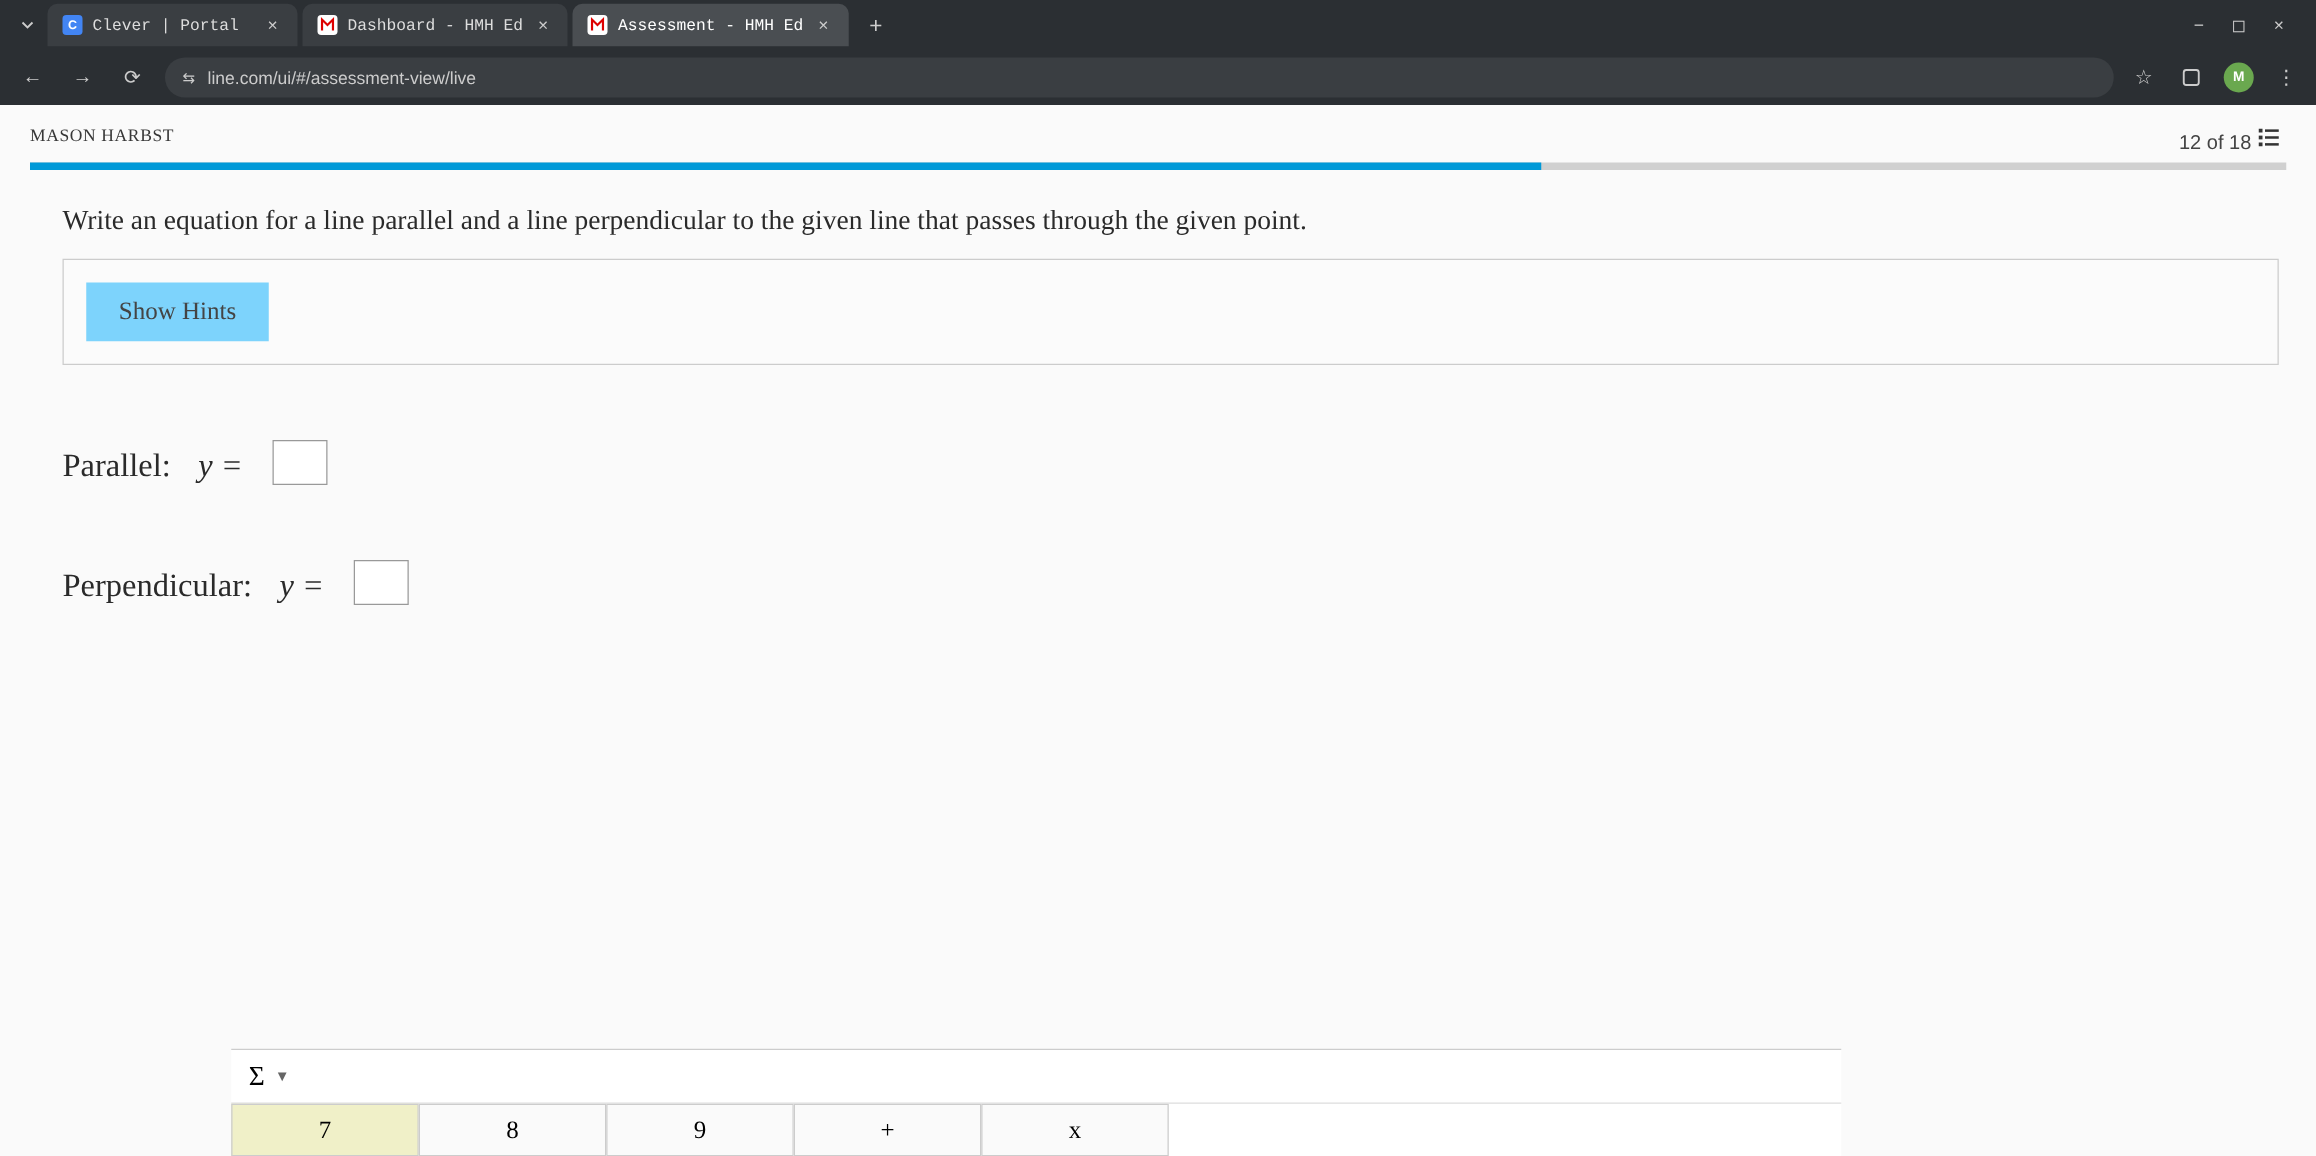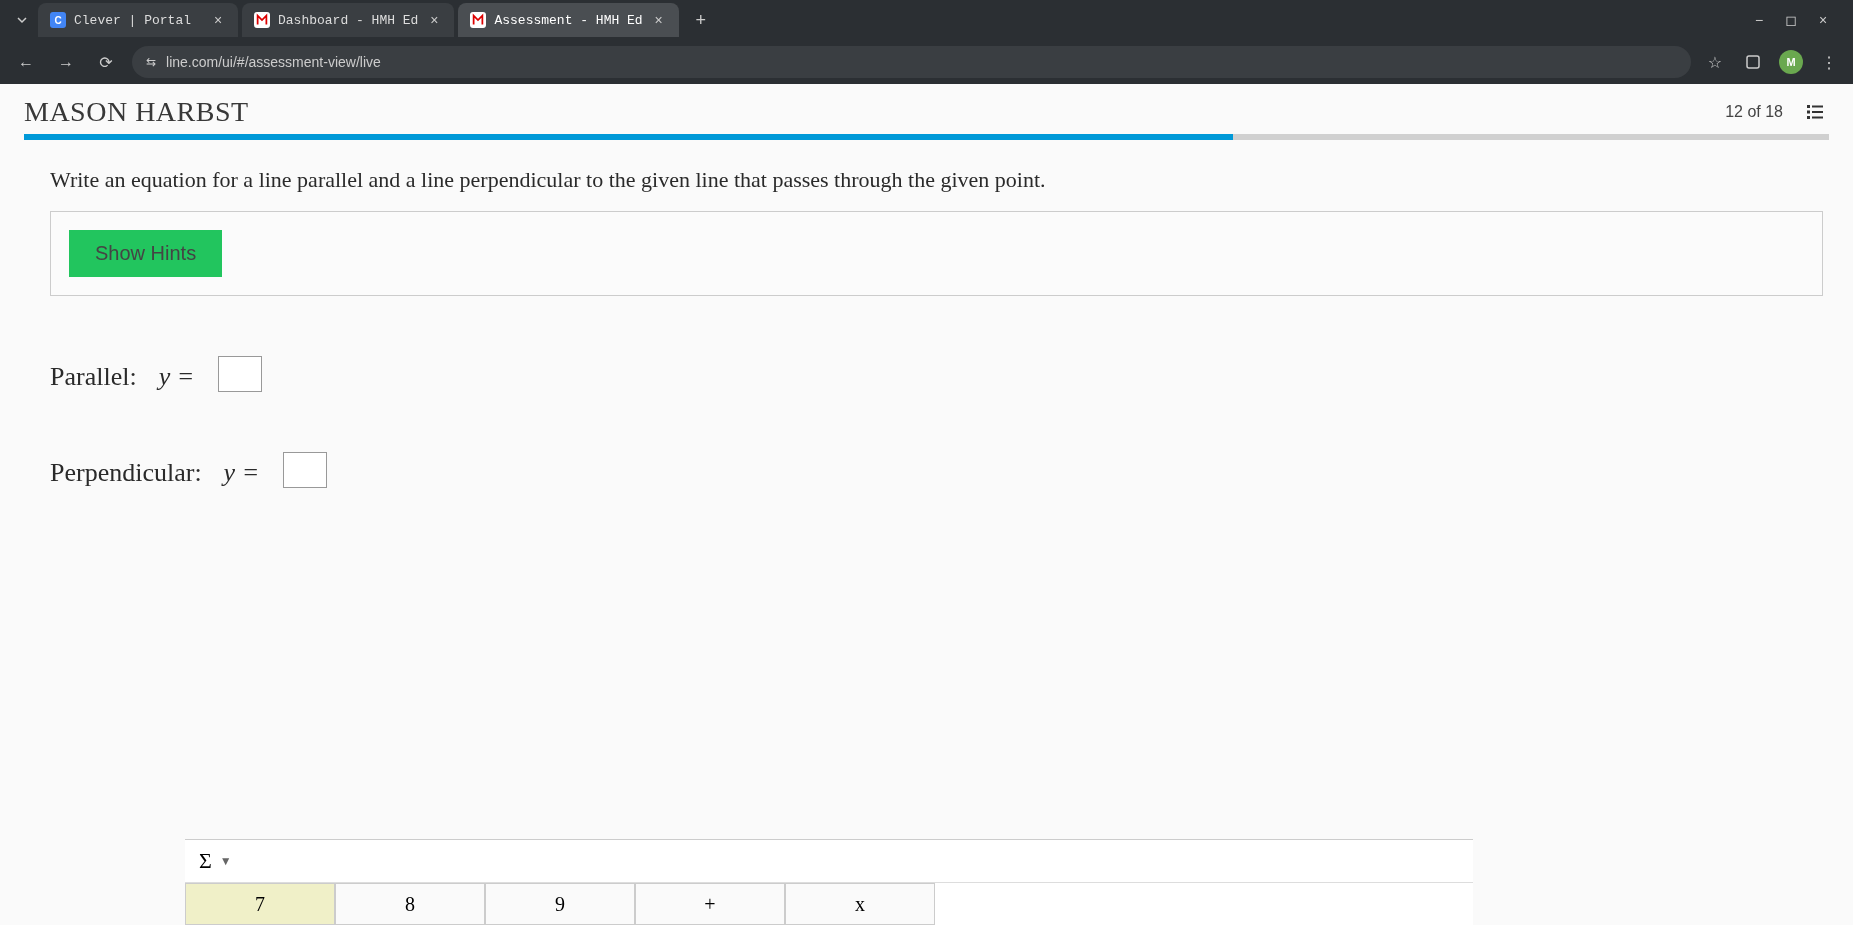--- a/index.html
+++ b/index.html
@@ -149,28 +149,27 @@
   overflow: hidden;
 }
 .app-header {
   display: flex;
   align-items: center;
   justify-content: space-between;
   padding: 12px 24px 6px 24px;
 }
 .student-name {
   font-family: Georgia, serif;
-  font-size: 28px;
+  font-size: 14px;
   color: #383838;
   letter-spacing: 0.5px;
 }
 .header-right {
   display: flex;
-  align-items: center;
-  gap: 18px;
+  align-items: flex-end;
 }
 .page-indicator {
   font-size: 16px;
   color: #444;
 }
 .nav-list-icon {
   width: 28px;
   height: 28px;
   display: flex;
   align-items: center;
@@ -212,25 +211,25 @@
   font-size: 22px;
   margin-bottom: 28px;
 }
 .hints-panel {
   border: 1px solid #ccc;
   background: #fbfbfb;
   padding: 18px;
   margin-bottom: 60px;
 }
 .show-hints-btn {
-  background: #22c55e;
+  background: #7dd3fc;
   border: none;
   padding: 12px 26px;
   font-size: 20px;
-  font-family: Liberation Sans, sans-serif;
+  font-family: Liberation Serif, serif;
   color: #444;
   cursor: pointer;
 }
 .answer-row {
   font-size: 26px;
   font-family: Georgia, serif;
   margin-bottom: 60px;
   display: flex;
   align-items: flex-end;
   gap: 16px;

